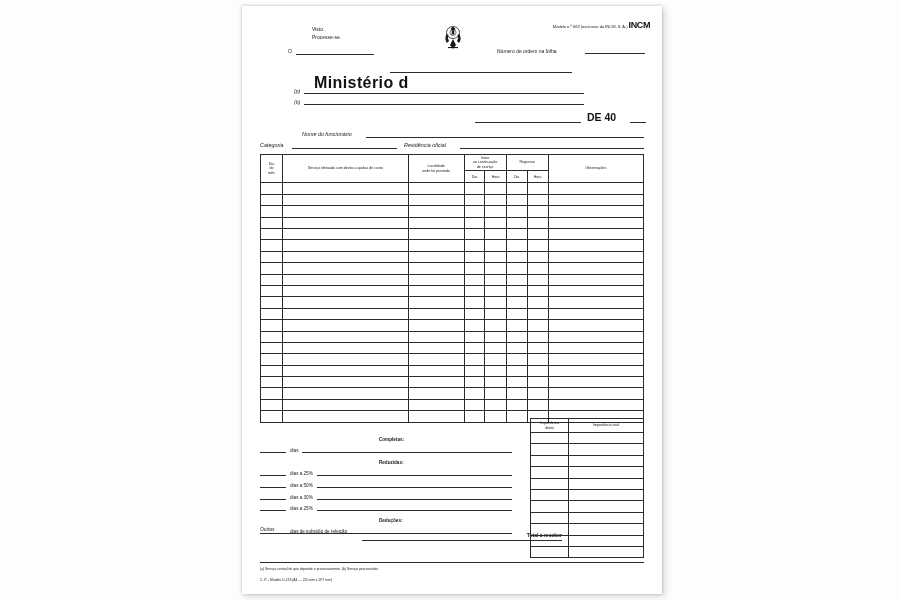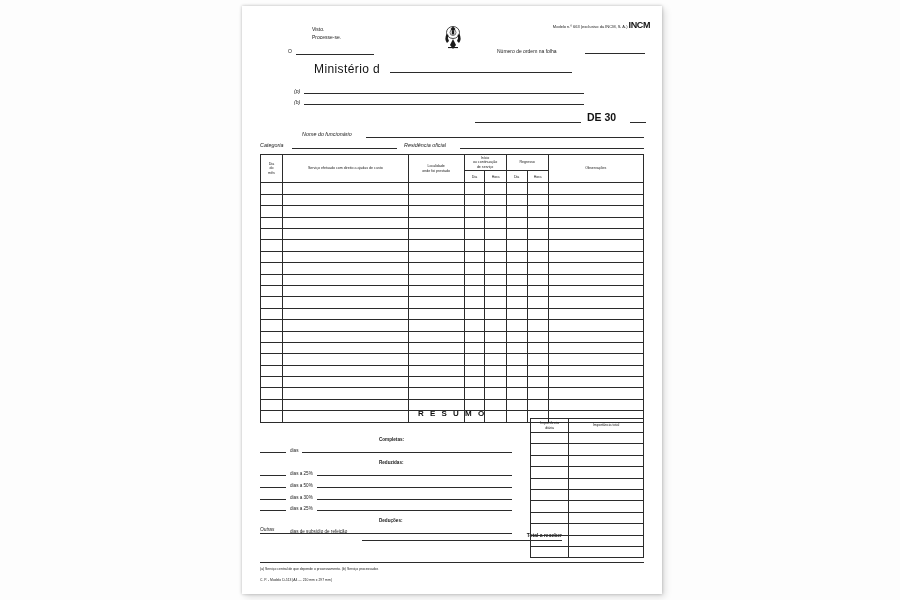--- a/index.html
+++ b/index.html
@@ -61,23 +61,23 @@
   .incm b {
     font-size: 9px;
     letter-spacing: -0.4px;
     color: #111;
   }
 
   
   .ministerio {
     position: absolute;
     left: 72px;
-    top: 56px;
-    font-size: 12px;
-    font-weight: normal;
+    top: 68px;
+    font-size: 16px;
+    font-weight: bold;
     letter-spacing: 0.4px;
     color: #111;
   }
   .title-main {
     position: absolute;
     left: 18px;
     top: 105px;
     font-size: 10.5px;
     font-weight: bold;
     letter-spacing: 0.2px;
@@ -239,21 +239,21 @@
 
     <div class="ministerio">Ministério d</div>
     <div style="position:absolute; left:148px; top:66px; width:182px; border-bottom:0.8px solid #2b2b2b;"></div>
 
     <div class="hdr lbl-it" style="left:52px; top:82px;">(p)</div>
     <div style="position:absolute; left:62px; top:87px; width:280px; border-bottom:0.7px solid #2b2b2b;"></div>
     <div class="hdr lbl-it" style="left:52px; top:93px;">(b)</div>
     <div style="position:absolute; left:62px; top:98px; width:280px; border-bottom:0.7px solid #2b2b2b;"></div>
 
     <div style="position:absolute; left:233px; top:116px; width:106px; border-bottom:0.8px solid #2b2b2b;"></div>
-    <div style="position:absolute; left:345px; top:105px; font-size:10.5px; font-weight:bold; color:#111;">DE 30</div>
+    <div style="position:absolute; left:345px; top:105px; font-size:10.5px; font-weight:bold; color:#111;">DE 40</div>
     <div style="position:absolute; left:388px; top:116px; width:16px; border-bottom:0.8px solid #2b2b2b;"></div>
 
     <div class="hdr lbl-it" style="left:60px; top:125px; font-size:5.4px;">Nome do funcionário</div>
     <div style="position:absolute; left:124px; top:131px; width:278px; border-bottom:0.7px solid #2b2b2b;"></div>
 
     <div class="hdr lbl-it" style="left:18px; top:136px; font-size:5.4px;">Categoria</div>
     <div style="position:absolute; left:50px; top:142px; width:105px; border-bottom:0.7px solid #2b2b2b;"></div>
     <div class="hdr lbl-it" style="left:162px; top:136px; font-size:5.4px;">Residência oficial</div>
     <div style="position:absolute; left:218px; top:142px; width:184px; border-bottom:0.7px solid #2b2b2b;"></div>
 
@@ -492,21 +492,20 @@
             <td style="width: 56px;">&nbsp;</td>
             <td style="width: 19px;">&nbsp;</td>
             <td style="width: 19px;">&nbsp;</td>
             <td style="width: 19px;">&nbsp;</td>
             <td style="width: 19px;">&nbsp;</td>
             <td style="width: 99px;">&nbsp;</td>
           </tr>
         </tbody>
     </table>
 
-    <div class="resumo-title">R E S U M O</div>
 
     <div id="resumo-left">
         <div class="r-row">
           <span style="width: 115px;"></span>
           <span class="r-label r-bold">Completas:</span>
         </div>
         <div class="r-row">
           <span class="r-dias"></span>
           <span class="r-label">dias</span>
           <span class="r-tail"></span>

